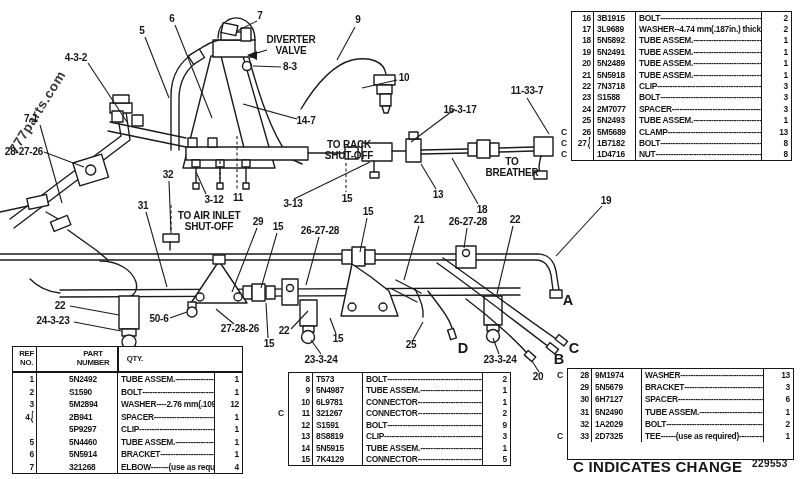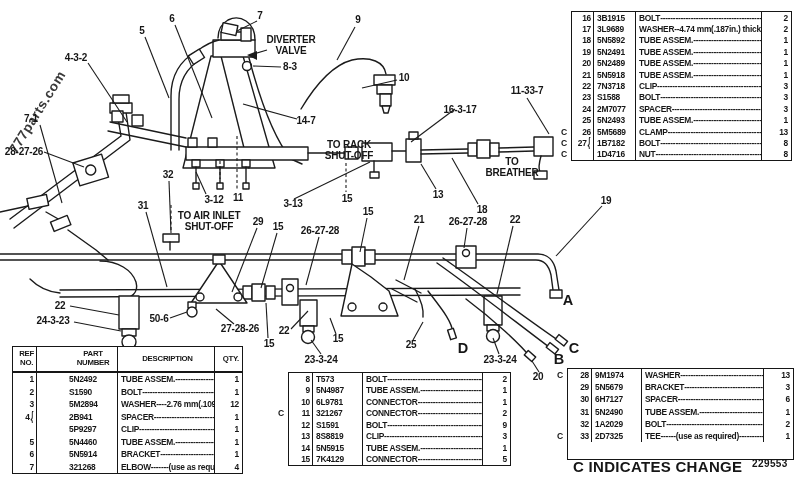--- a/index.html
+++ b/index.html
@@ -404,21 +404,20 @@
         </div>
         <div class="cell c-qty">8</div>
       </div>
     </div>
   <div id="tbl-bl" class="ptable">
       <div class="hdr">
         <div class="cell c-ref hcell">REF
 NO.</div>
         <div class="cell c-part hcell">PART
 NUMBER</div>
-        <div class="cell c-desc hcell">DESCRIPTION</div>
         <div class="cell c-qty hcell">QTY.</div>
       </div>
       <div class="row">
         <div class="cell c-ref">1</div>
         <div class="cell c-part">5N2492</div>
         <div class="cell c-desc">
           <span>TUBE ASSEM.</span>
           <span class="dots"></span>
         </div>
         <div class="cell c-qty">1</div>

